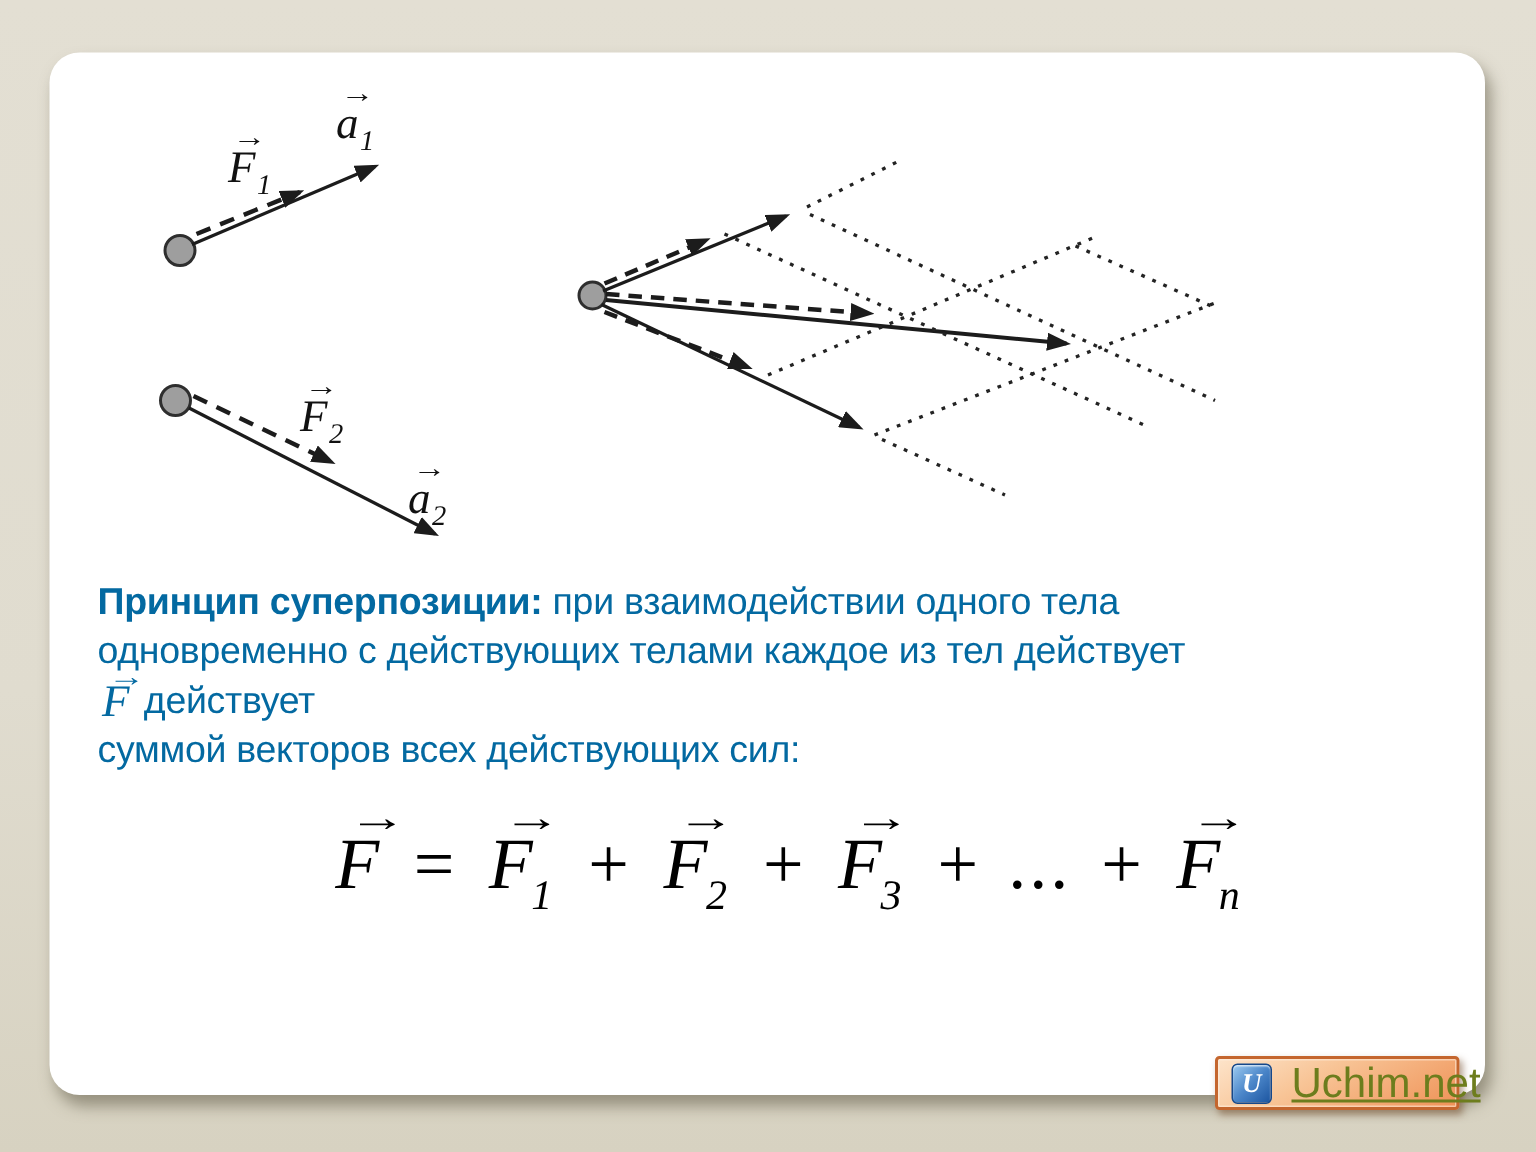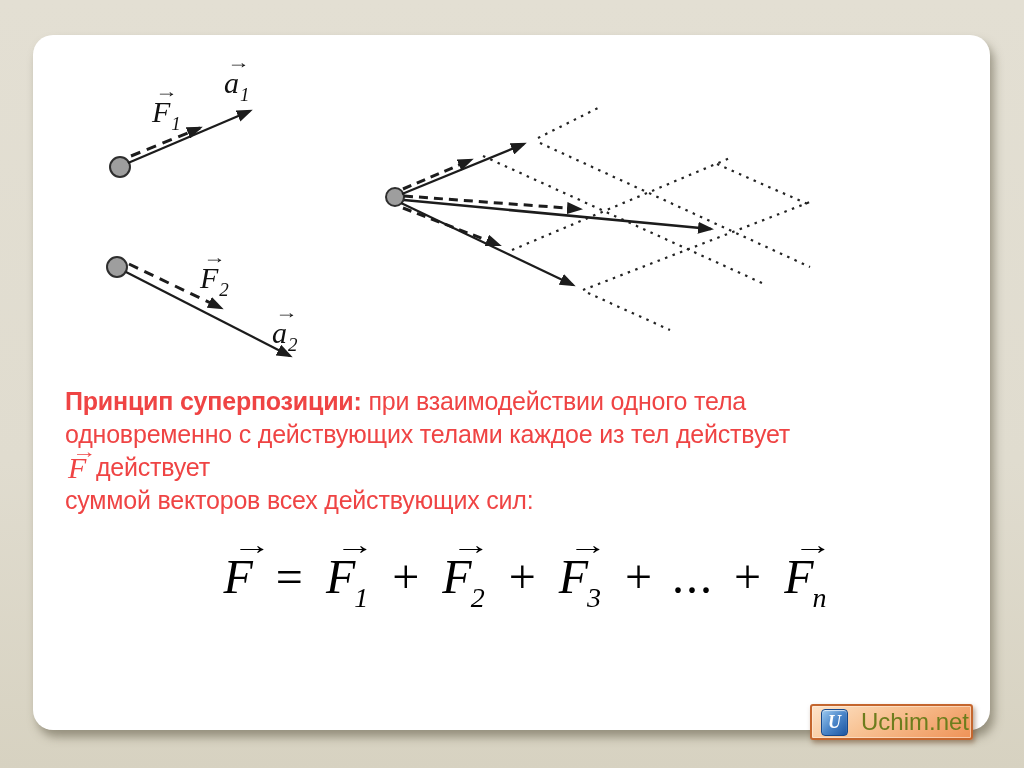--- a/index.html
+++ b/index.html
@@ -28,21 +28,21 @@
     font-style:normal; font-size:18px; line-height:1;
     display:inline-block; transform:scaleX(1.25); transform-origin:left;
   }
   .veclabel .vsub {
     font-size:19px; font-style:italic; position:relative; top:8px; left:1px;
   }
 
   
   .statement {
     position:absolute; left:32px; top:350px; width:900px;
-    margin:0; font-size:25px; line-height:33px; color:#ef4444;
+    margin:0; font-size:25px; line-height:33px; color:#0369a1;
     letter-spacing:-0.2px;
   }
   .statement b { letter-spacing:-0.2px; }
   .ivec {
     font-family:"Liberation Serif", serif; font-style:italic;
     font-size:30px; position:relative; display:inline-block; line-height:0;
     margin:0 3px; top:2px;
   }
   .ivec .arr {
     position:absolute; top:-26px; left:4px; font-style:normal; font-size:19px;
@@ -78,21 +78,21 @@
     width:25px; height:25px; border-radius:4px;
     background: linear-gradient(135deg, #9ccaf0 0%, #4b86c9 50%, #1c55a0 100%);
     border:1px solid #16488a;
     color:#fff; font-family:"Liberation Serif", serif;
     font-weight:bold; font-style:italic; font-size:18px;
     display:flex; align-items:center; justify-content:center;
     box-shadow: inset 0 1px 1px rgba(255,255,255,0.7);
     flex:0 0 auto;
   }
   .badge-text {
-    color:#6d7d1d; font-size:24px; 
+    color:#6d7d1d; font-size:28px; text-decoration:underline;
     font-family:"Liberation Sans", sans-serif;
   }
 </style>
 </head>
 <body>
 
 <div class="slide">
 
   <svg class="diagram" viewBox="33 35 957 350" xmlns="http://www.w3.org/2000/svg">
     <defs>

